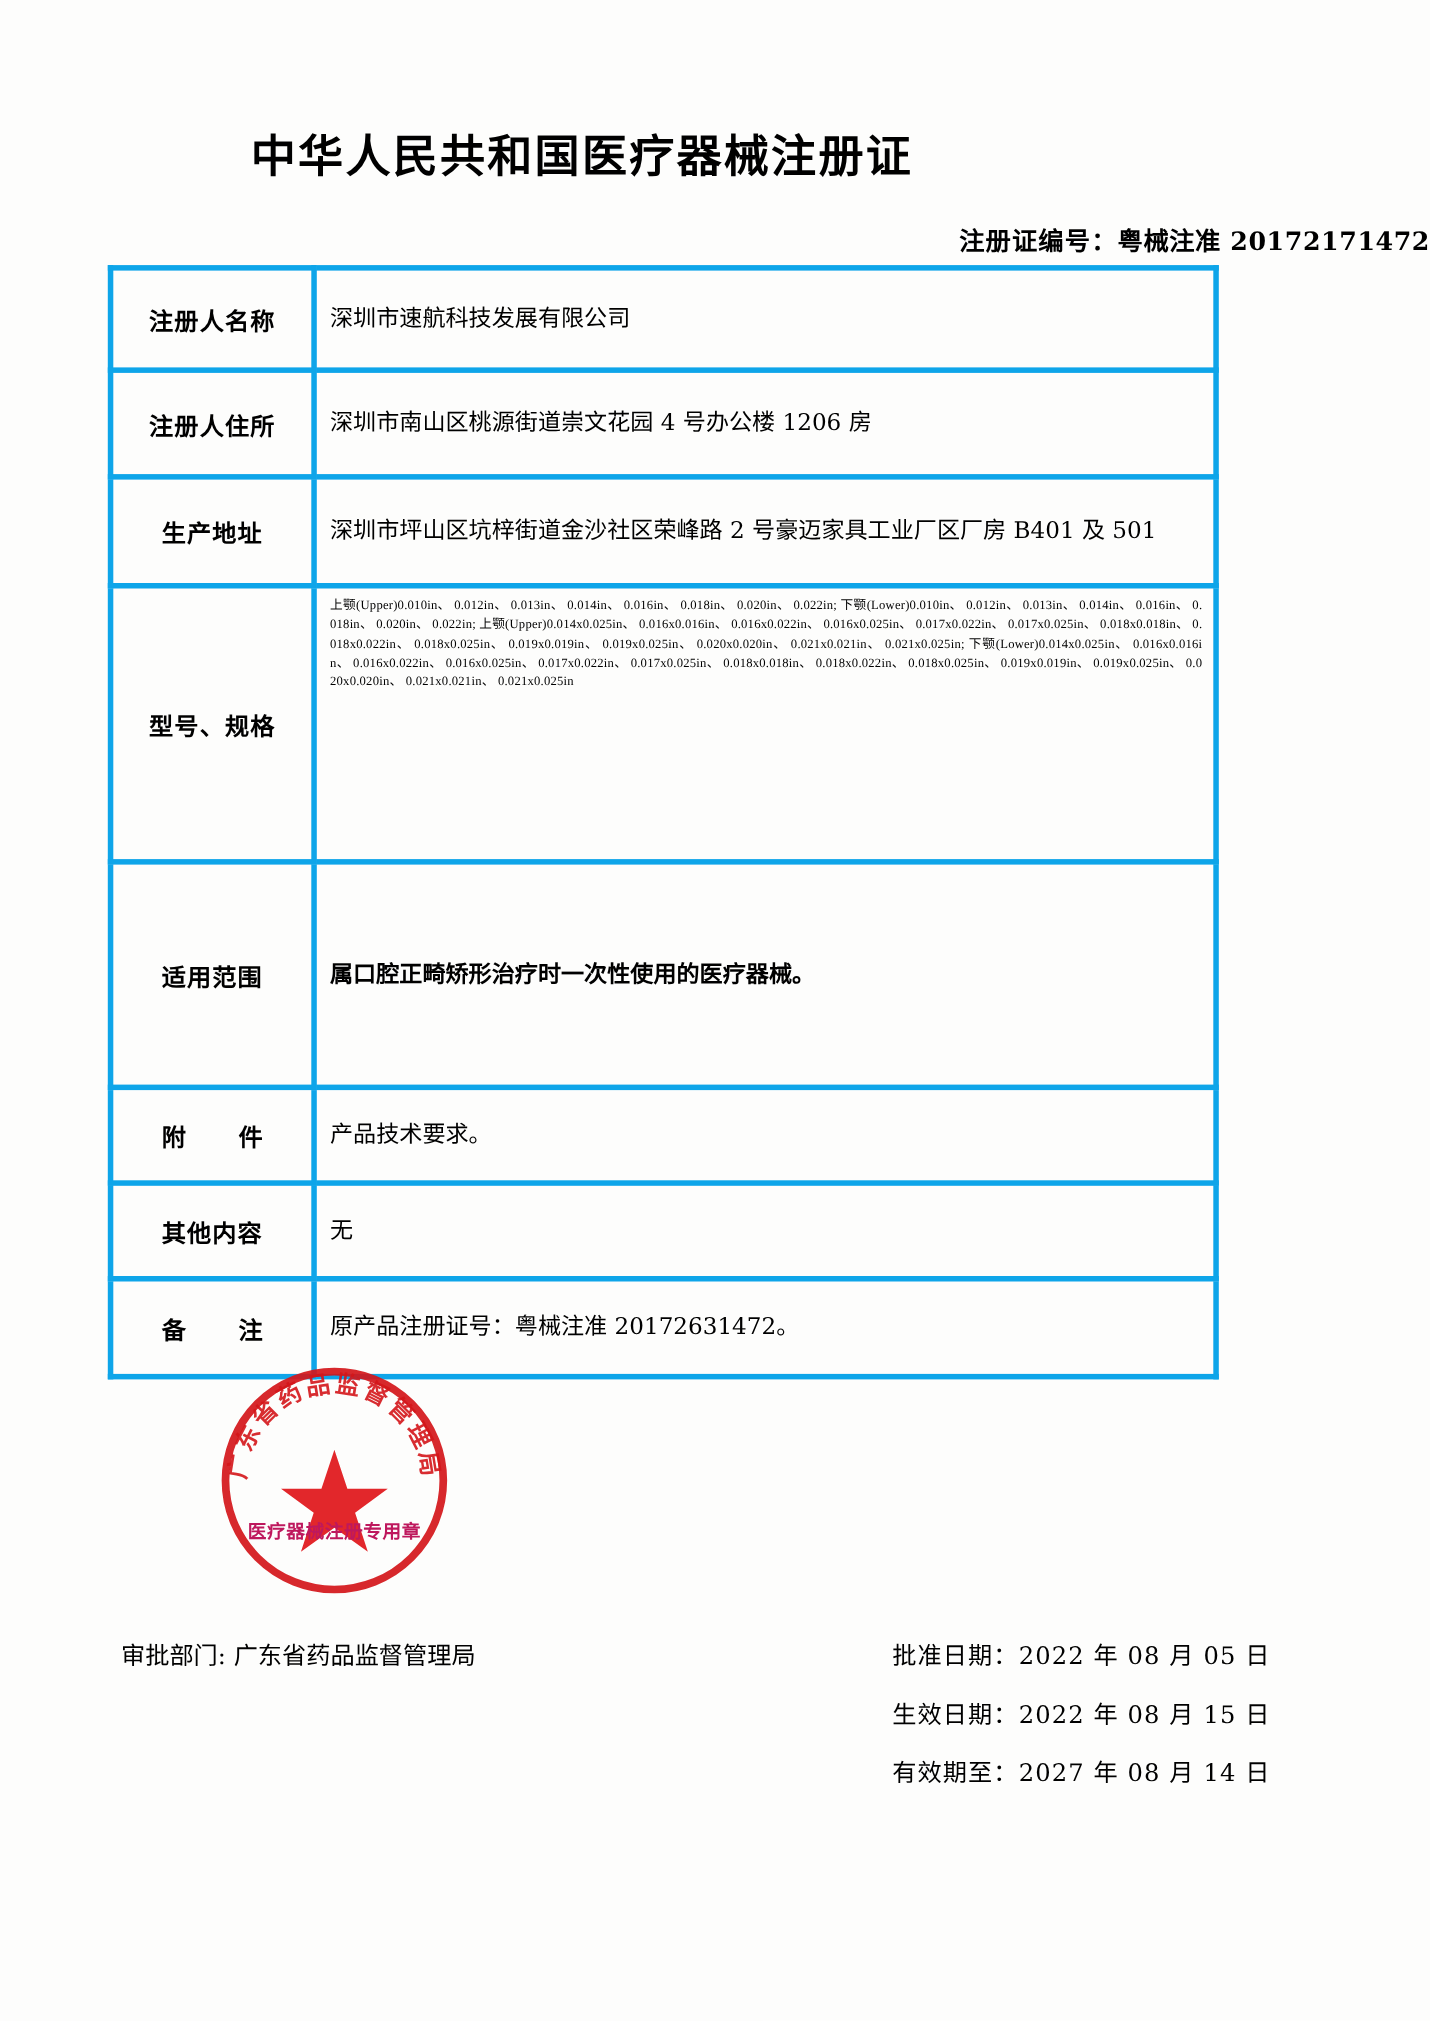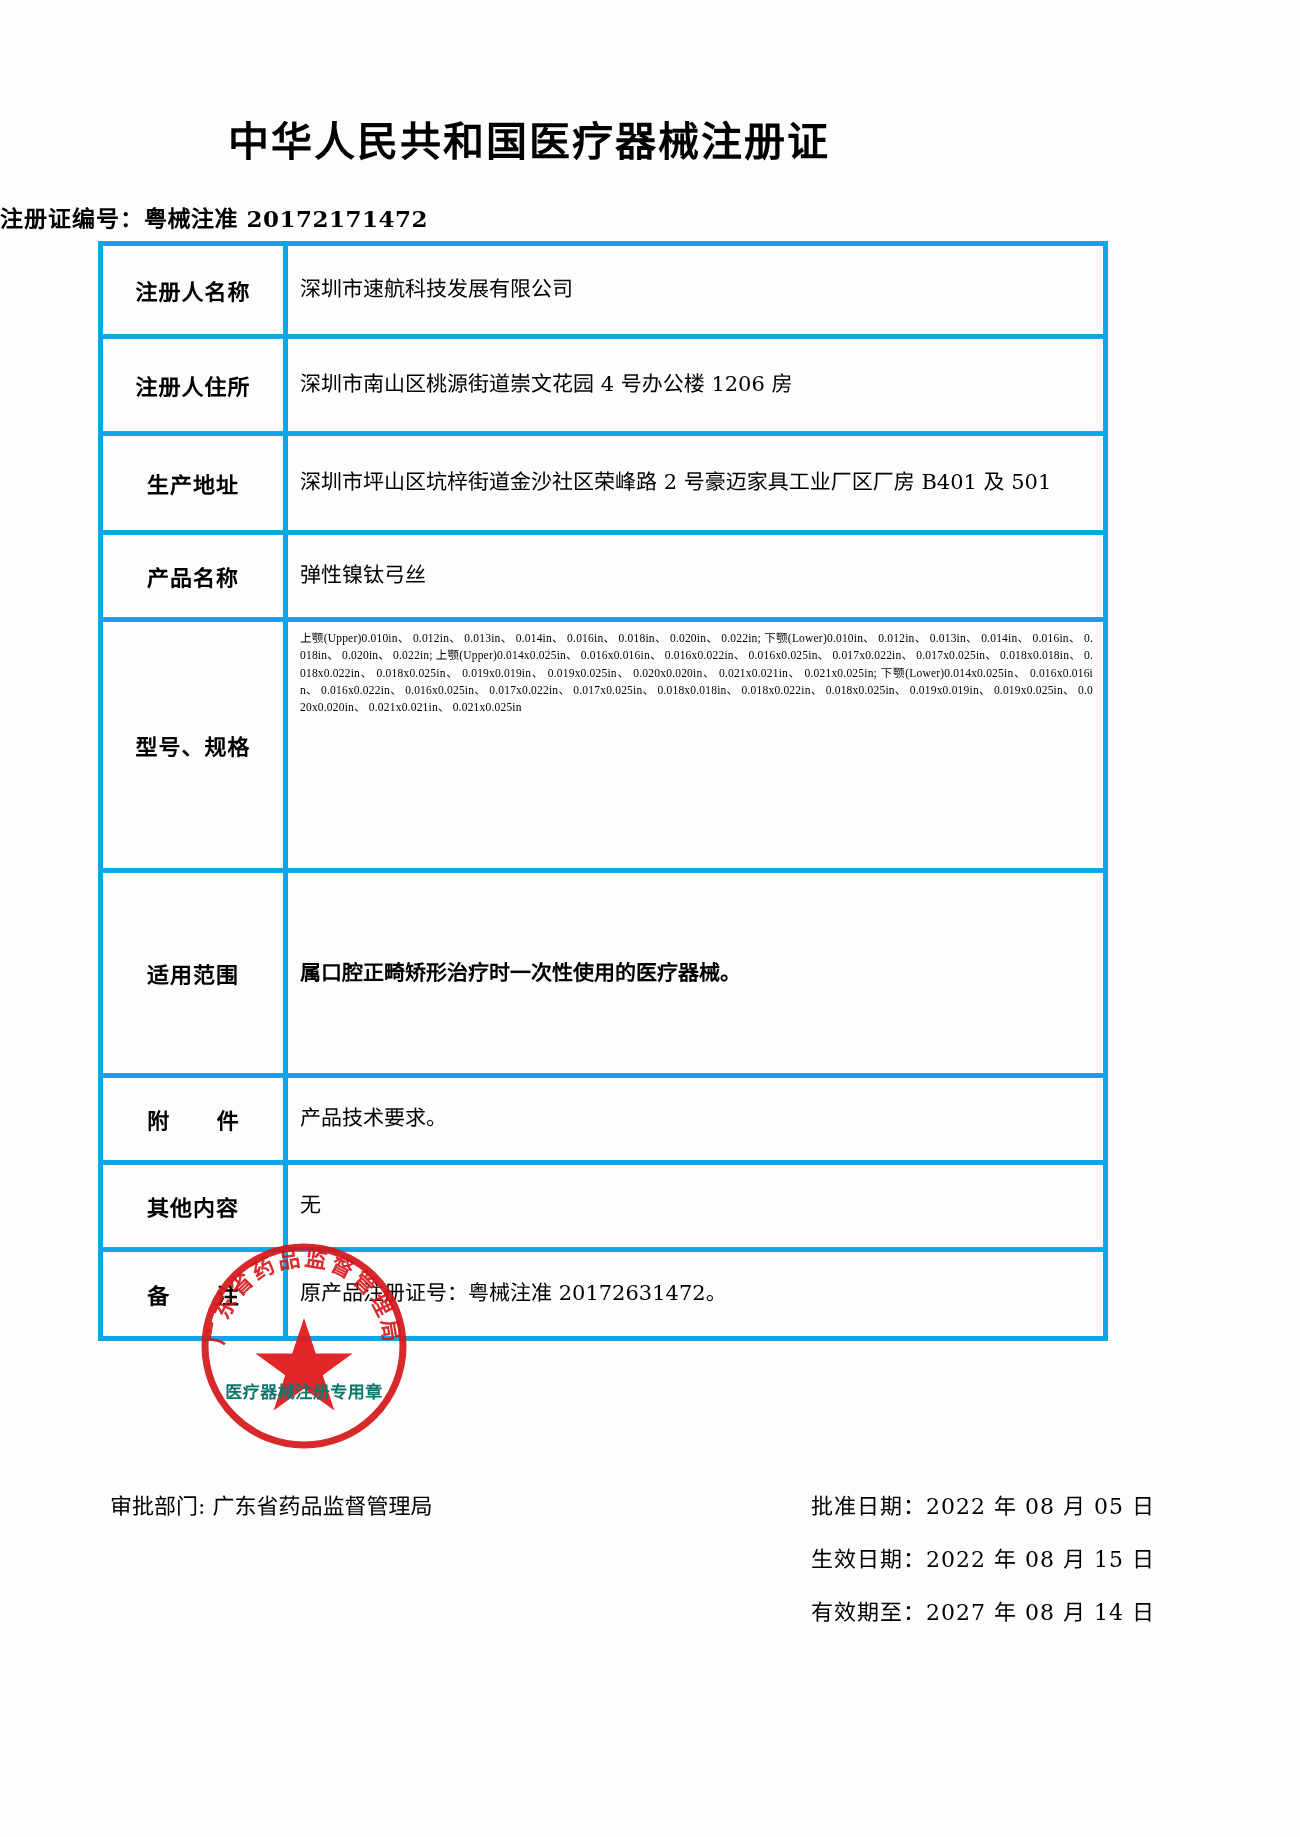--- a/index.html
+++ b/index.html
@@ -35,21 +35,21 @@
     font-weight: bold;
     letter-spacing: 2px;
     font-family: "DejaVu Serif", "Liberation Serif", serif;
   }
 
   .reg-no-line {
     position: absolute;
     left: 0;
     top: 200px;
     width: 1300px;
-    text-align: left;
+    text-align: right;
     font-size: 23px;
     font-weight: bold;
     letter-spacing: 1px;
   }
   .reg-no-line .num {
     font-family: "DejaVu Serif", "Liberation Serif", serif;
     letter-spacing: 0.5px;
   }
 
   
@@ -145,21 +145,21 @@
     pointer-events: none;
   }
   .seal svg { display: block; }
   .seal-text {
     position: absolute;
     left: 0;
     top: 138px;
     width: 212px;
     text-align: center;
     font-size: 17px;
-    color: #0f766e;
+    color: #be185d;
     font-weight: bold;
     letter-spacing: 0.5px;
     font-family: "DejaVu Sans", "Liberation Sans", sans-serif;
   }
 </style>
 </head>
 <body>
 
 <div class="page">
 
@@ -175,24 +175,20 @@
         <td class="label">注册人名称</td>
         <td class="value">深圳市速航科技发展有限公司</td>
       </tr>
       <tr class="row-addr">
         <td class="label">注册人住所</td>
         <td class="value">深圳市南山区桃源街道崇文花园 4 号办公楼 1206 房</td>
       </tr>
       <tr class="row-prod">
         <td class="label">生产地址</td>
         <td class="value">深圳市坪山区坑梓街道金沙社区荣峰路 2 号豪迈家具工业厂区厂房 B401 及 501</td>
-      </tr>
-      <tr class="row-simple">
-        <td class="label">产品名称</td>
-        <td class="value">弹性镍钛弓丝</td>
       </tr>
       <tr class="row-spec">
         <td class="label">型号、规格</td>
         <td class="value value-spec">上颚(Upper)0.010in、 0.012in、 0.013in、 0.014in、 0.016in、 0.018in、 0.020in、 0.022in; 下颚(Lower)0.010in、 0.012in、 0.013in、 0.014in、 0.016in、 0.018in、 0.020in、 0.022in; 上颚(Upper)0.014x0.025in、 0.016x0.016in、 0.016x0.022in、 0.016x0.025in、 0.017x0.022in、 0.017x0.025in、 0.018x0.018in、 0.018x0.022in、 0.018x0.025in、 0.019x0.019in、 0.019x0.025in、 0.020x0.020in、 0.021x0.021in、 0.021x0.025in; 下颚(Lower)0.014x0.025in、 0.016x0.016in、 0.016x0.022in、 0.016x0.025in、 0.017x0.022in、 0.017x0.025in、 0.018x0.018in、 0.018x0.022in、 0.018x0.025in、 0.019x0.019in、 0.019x0.025in、 0.020x0.020in、 0.021x0.021in、 0.021x0.025in</td>
       </tr>
       <tr class="row-scope">
         <td class="label">适用范围</td>
         <td class="value">属口腔正畸矫形治疗时一次性使用的医疗器械。</td>
       </tr>
       <tr class="row-simple">

